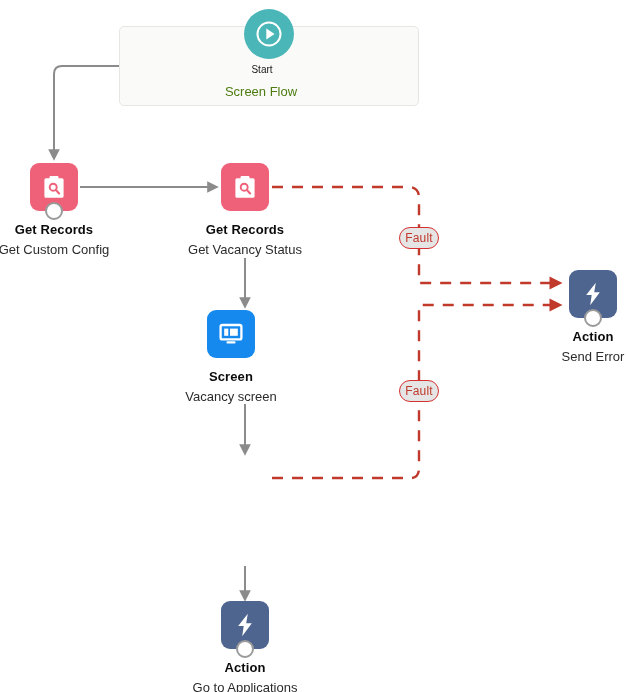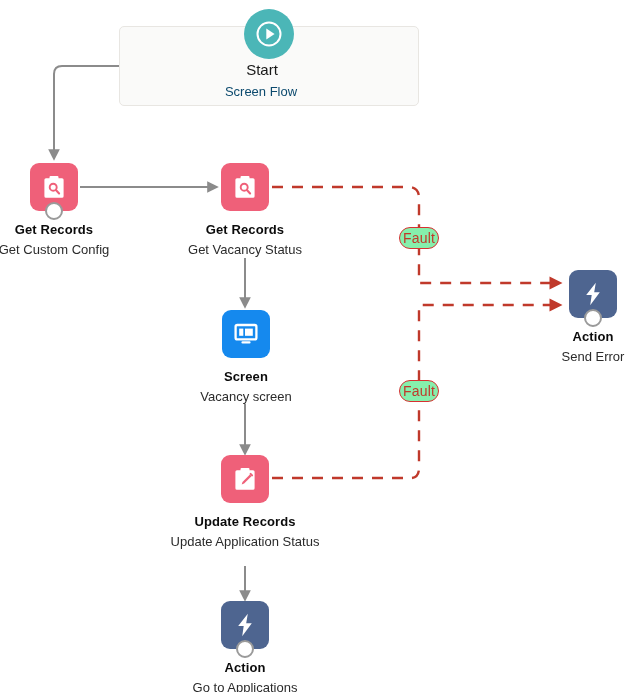--- a/index.html
+++ b/index.html
@@ -105,46 +105,46 @@
     background: #4bb6b7;
     display: flex;
     align-items: center;
     justify-content: center;
   }
   #start-label {
     position: absolute;
     left: 0;
     right: 14px;
     top: 33px;
-    font-size: 15px;
+    font-size: 10px;
     color: #181818;
     line-height: 20px;
   }
   #start-sub {
     position: absolute;
     left: 0;
     right: 16px;
     top: 56px;
     font-size: 13px;
-    color: #0c4a6e;
+    color: #4d7c0f;
     line-height: 17px;
   }
 
   
   .fault-pill {
     position: absolute;
     width: 40px;
     height: 22px;
     margin-left: -20px;
     margin-top: -11px;
     border: 1.3px solid #d63131;
     border-radius: 11px;
-    background: #86efac;
+    background: #e5e5e5;
     color: #c0392b;
-    font-size: 14px;
+    font-size: 12px;
     line-height: 20px;
     text-align: center;
     box-sizing: border-box;
     letter-spacing: .2px;
   }
 </style>
 </head>
 <body>
 
 <div id="canvas">
@@ -214,50 +214,35 @@
           <path d="M10.6 3.1 h6.8 a1.1 1.1 0 0 1 1.1 1.1 v2.5 h-9 v-2.5 a1.1 1.1 0 0 1 1.1 -1.1 z" fill="#ffffff"></path>
           <circle cx="13.2" cy="14.2" r="3.5" fill="none" stroke="#ef6079" stroke-width="1.9"></circle>
           <line x1="15.9" y1="17.1" x2="19.1" y2="20.4" stroke="#ef6079" stroke-width="2.1" stroke-linecap="round"></line>
         </svg>
       </div>
     </div>
     <div class="node-title">Get Records</div>
     <div class="node-sub">Get Vacancy Status</div>
   </div>
 
-  <div class="node" style="left:246px; top:310px;">
+  <div class="node" style="left:231px; top:310px;">
     <div class="tile-wrap">
       <div class="tile" style="background:#1589ee;">
         <svg width="28" height="28" viewBox="0 0 28 28" aria-hidden="true">
           <rect x="3.6" y="5" width="20.8" height="14.4" rx="1.7" fill="none" stroke="#ffffff" stroke-width="2.3"></rect>
           <rect x="7.2" y="8.6" width="4.1" height="7.2" fill="#ffffff"></rect>
           <rect x="13" y="8.6" width="7.8" height="7.2" fill="#ffffff"></rect>
           <rect x="9.4" y="21.3" width="9.2" height="2.3" rx="1.1" fill="#ffffff"></rect>
         </svg>
       </div>
     </div>
     <div class="node-title">Screen</div>
     <div class="node-sub">Vacancy screen</div>
   </div>
 
-  <div class="node" style="left:245px; top:455px;">
-    <div class="tile-wrap">
-      <div class="tile" style="background:#ef6079;">
-        <svg width="28" height="28" viewBox="0 0 28 28" aria-hidden="true">
-          <path d="M6 5.2 h16 a1.6 1.6 0 0 1 1.6 1.6 v16.4 a1.6 1.6 0 0 1 -1.6 1.6 h-16
-                   a1.6 1.6 0 0 1 -1.6 -1.6 v-16.4 a1.6 1.6 0 0 1 1.6 -1.6 z" fill="#ffffff"></path>
-          <path d="M10.6 3.1 h6.8 a1.1 1.1 0 0 1 1.1 1.1 v2.5 h-9 v-2.5 a1.1 1.1 0 0 1 1.1 -1.1 z" fill="#ffffff"></path>
-          <path d="M18.9 9.6 l1.6 1.6 l-7.4 7.4 l-2.4 0.8 l0.8 -2.4 z" fill="#ef6079"></path>
-          <path d="M19.6 8.9 l1.5 1.5" stroke="#ef6079" stroke-width="2" stroke-linecap="round"></path>
-        </svg>
-      </div>
-    </div>
-    <div class="node-title">Update Records</div>
-    <div class="node-sub">Update Application Status</div>
-  </div>
 
   <div class="node" style="left:245px; top:601px;">
     <div class="tile-wrap">
       <div class="tile" style="background:#4e6590;">
         <svg width="28" height="28" viewBox="0 0 28 28" aria-hidden="true">
           <path d="M16.8 2.8 L7.2 15.1 h5.5 L11.2 25.2 L20.8 12.3 h-5.6 z" fill="#ffffff"></path>
         </svg>
       </div>
       <div class="handle"></div>
     </div>

